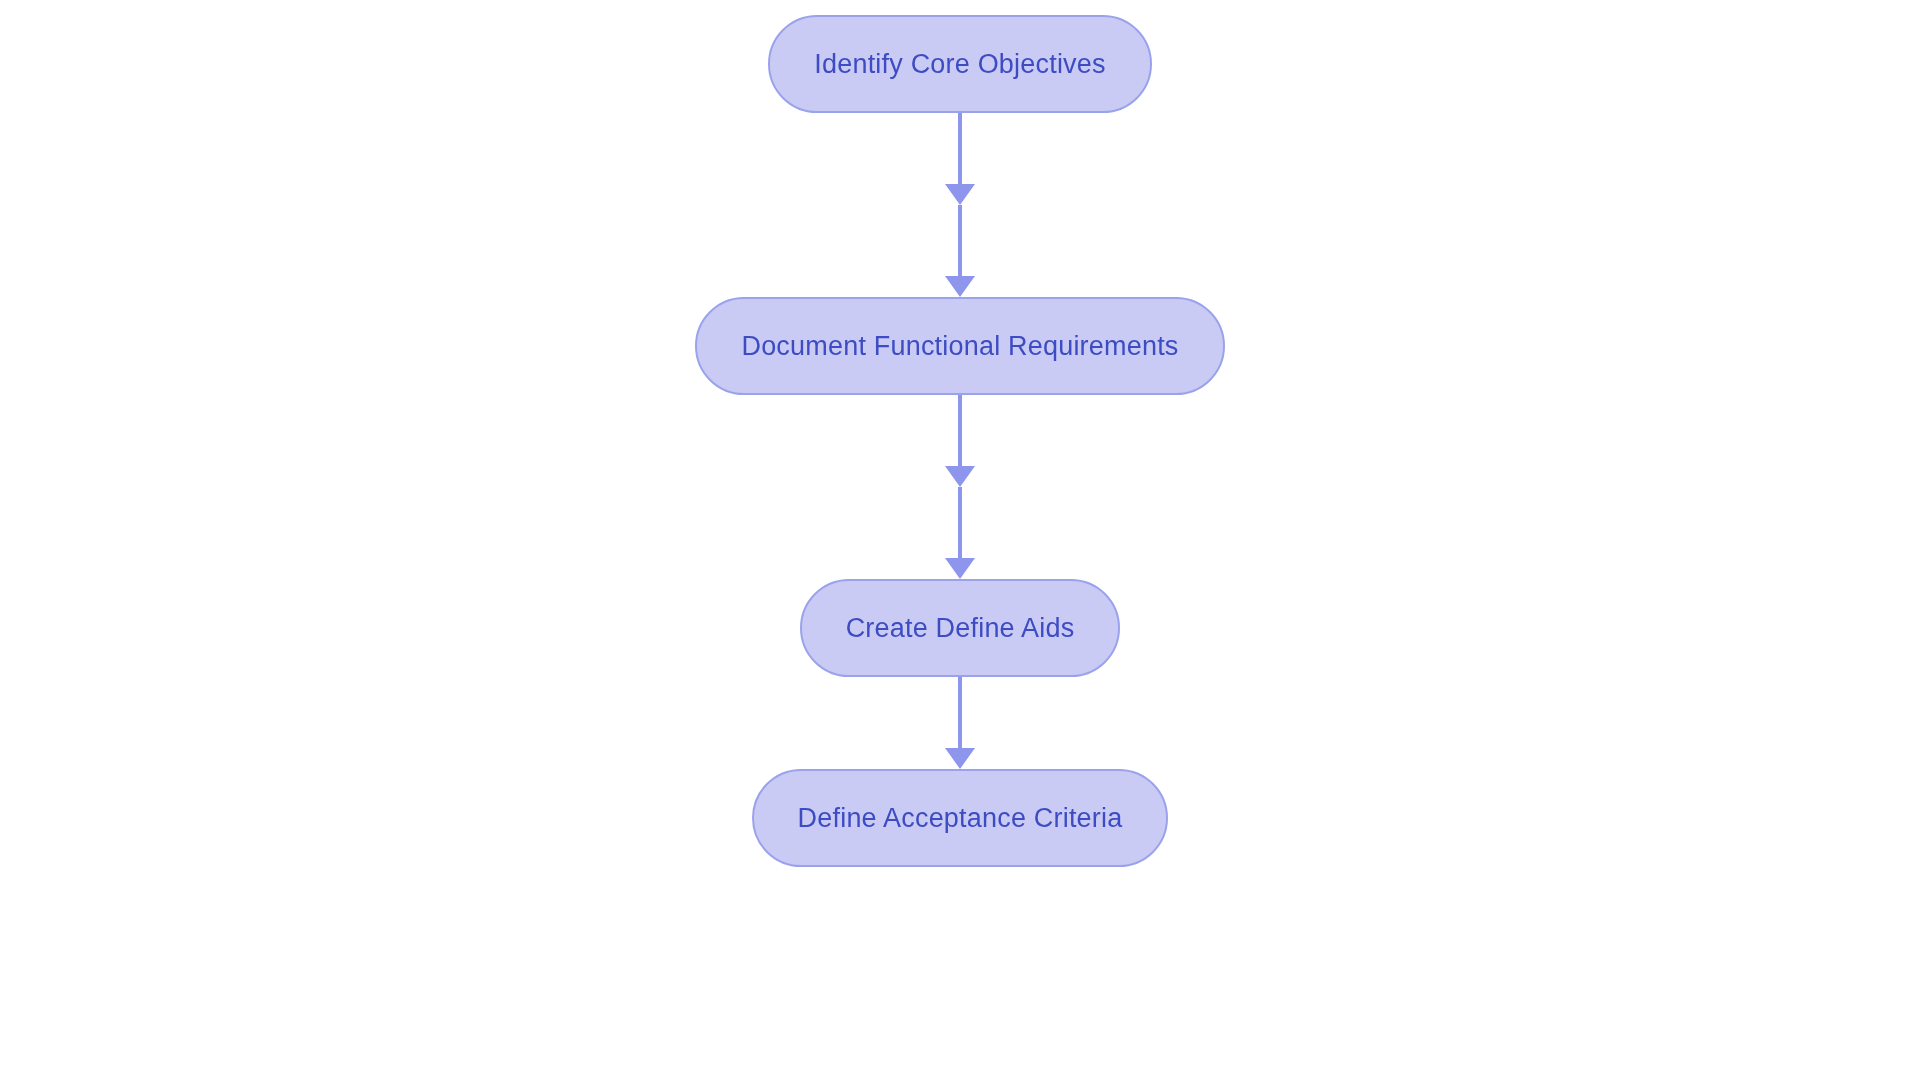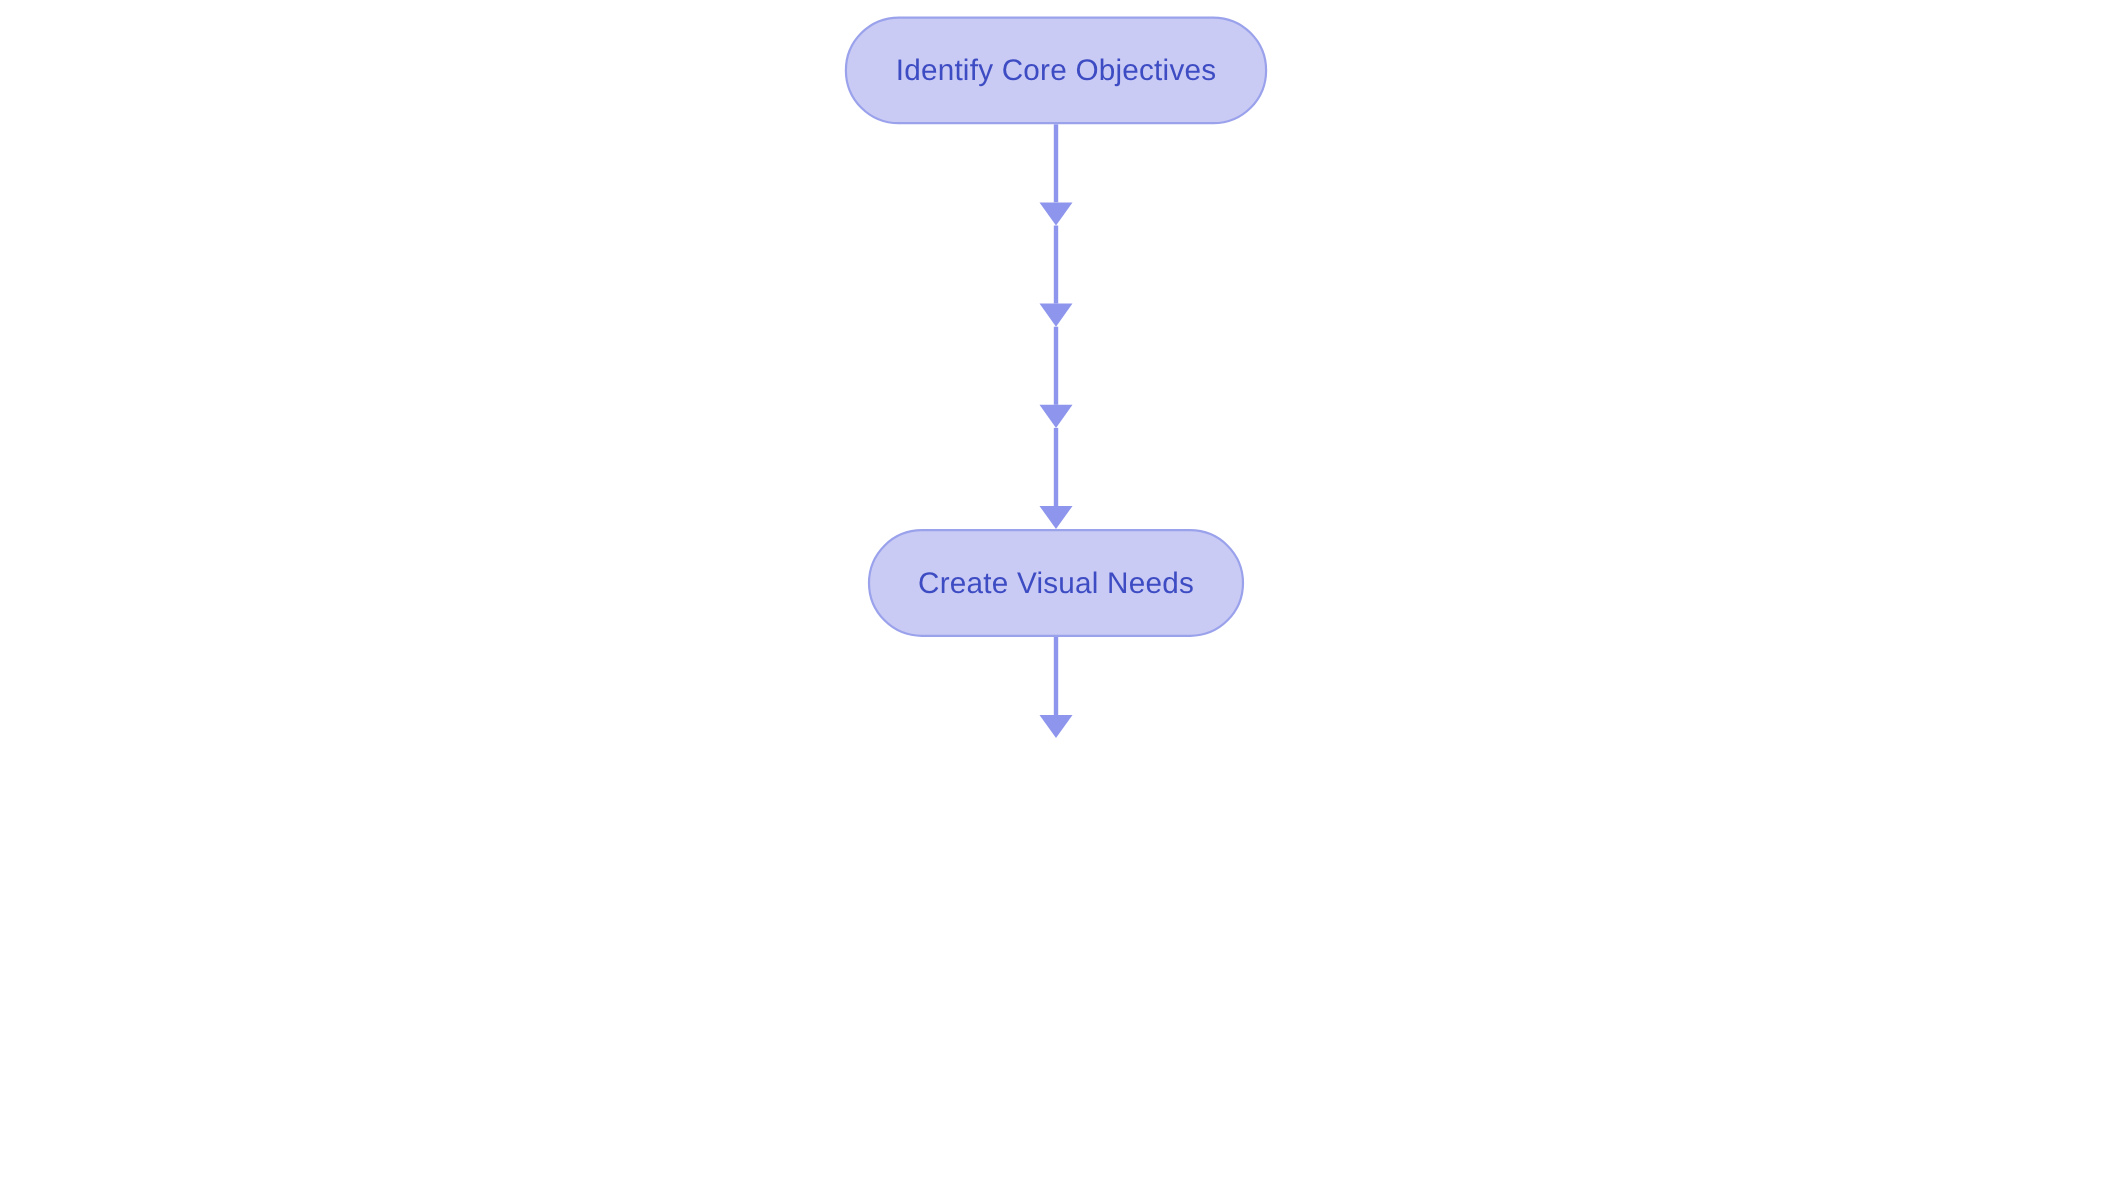--- a/index.html
+++ b/index.html
@@ -77,35 +77,41 @@
     <div class="connector-line"></div>
     <div class="connector-arrowhead"></div>
   </div>
 
 
   <div class="connector">
     <div class="connector-line"></div>
     <div class="connector-arrowhead"></div>
   </div>
 
+  <div class="flow-node">
+    <span class="node-label">Document Functional Requirements</span>
+  </div>
 
   <div class="connector">
     <div class="connector-line"></div>
     <div class="connector-arrowhead"></div>
   </div>
 
 
   <div class="connector">
     <div class="connector-line"></div>
     <div class="connector-arrowhead"></div>
   </div>
 
   <div class="flow-node">
-    <span class="node-label">Create Visual Needs</span>
+    <span class="node-label">Create Define Aids</span>
   </div>
 
   <div class="connector">
     <div class="connector-line"></div>
     <div class="connector-arrowhead"></div>
   </div>
 
+  <div class="flow-node">
+    <span class="node-label">Define Acceptance Criteria</span>
+  </div>
 
 </div>
 
 </body></html>

